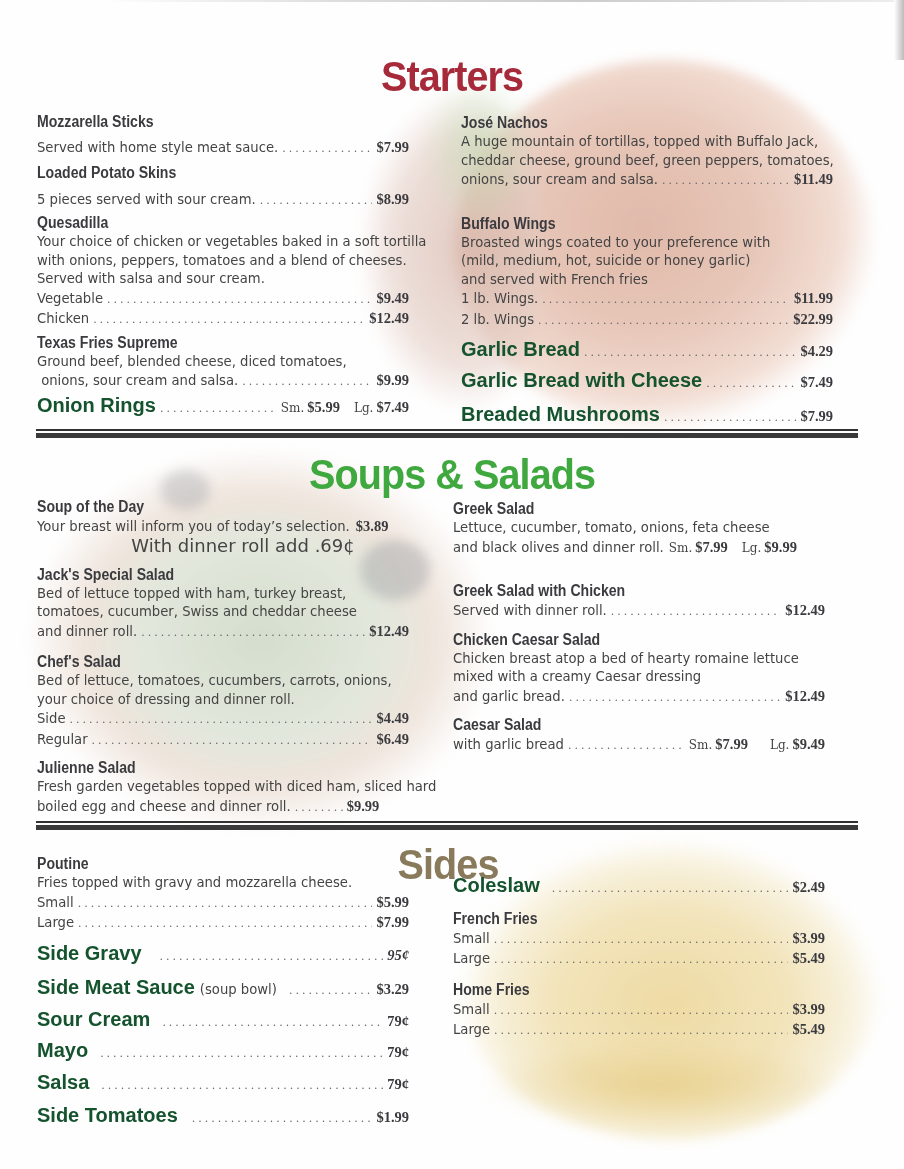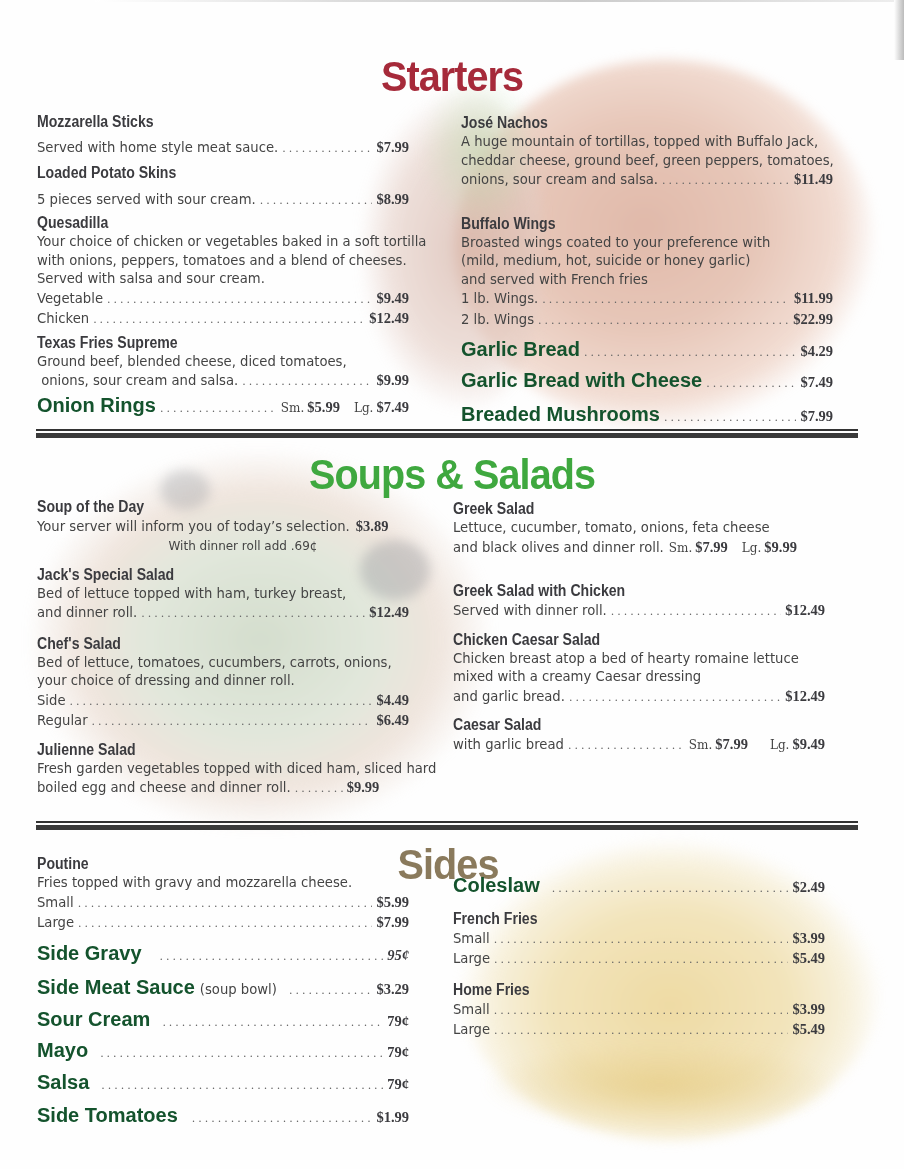--- a/index.html
+++ b/index.html
@@ -47,21 +47,21 @@
   }
   .item-desc { font-size: 13.2px; line-height: 18.5px; color: #444; white-space: nowrap; }
   .price-row { display: flex; align-items: baseline; font-size: 13.2px; line-height: 18.5px; color: #444; white-space: nowrap; }
   .price-row .lbl { flex: 0 0 auto; }
   .price-row .lbl.bold { font-family: "Liberation Sans", sans-serif; font-weight: 700; font-size: 20px; color:#14532d; }
   .price-row .dots { flex: 1 1 auto; overflow: hidden; color: #666; letter-spacing: 3px; margin: 0 4px; font-family: "DejaVu Serif", serif; font-size: 11px; }
   .price-row .dots::before { content: "........................................................................................................................"; }
   .price { font-family: Liberation Serif, serif; font-weight: 700; font-size: 14.5px; color: #3b3b3f; flex: 0 0 auto; }
   .size { font-family: "DejaVu Serif", serif; font-size: 12px; color: #444; margin: 0 3px 0 0; }
   .gap { margin-left: 14px; }
-  .center-note { text-align: center; font-size: 12px; line-height: 18px; color: #444; }
+  .center-note { text-align: center; font-size: 18px; line-height: 18px; color: #444; }
 </style>
 </head>
 <body>
 
 <div class="scan-edge-top"></div>
 <div class="scan-edge-right"></div>
 
 <div class="photo photo-wings"></div>
 <div class="photo photo-wings-left"></div>
 <div class="photo photo-wings-green"></div>
@@ -173,29 +173,30 @@
     <div class="thin"></div>
     <div class="thick"></div>
   </div>
 
 <div class="section-title title-soups">Soups &amp; Salads</div>
 
 <div class="col" style="left:37px; top:497px;">
   <div>
     <div class="item-name">Soup of the Day</div>
     <div class="price-row">
-      <span class="lbl">Your server will inform you of today’s selection.</span>
+      <span class="lbl">Your breast will inform you of today’s selection.</span>
         <span style="width:6px"></span>
         <span class="price">$3.89</span>
     </div>
     <div class="center-note" style="width:372px; padding-left:40px; box-sizing:border-box">With dinner roll add .69¢</div>
   </div>
   <div style="margin-top:10px">
     <div class="item-name">Jack's Special Salad</div>
     <div class="item-desc">Bed of lettuce topped with ham, turkey breast,</div>
+    <div class="item-desc">tomatoes, cucumber, Swiss and cheddar cheese</div>
     <div class="price-row">
       <span class="lbl">and dinner roll.</span>
         <span class="dots"></span>
         <span class="price">$12.49</span>
     </div>
   </div>
   <div style="margin-top:10px">
     <div class="item-name">Chef's Salad</div>
     <div class="item-desc">Bed of lettuce, tomatoes, cucumbers, carrots, onions,</div>
     <div class="item-desc">your choice of dressing and dinner roll.</div>

